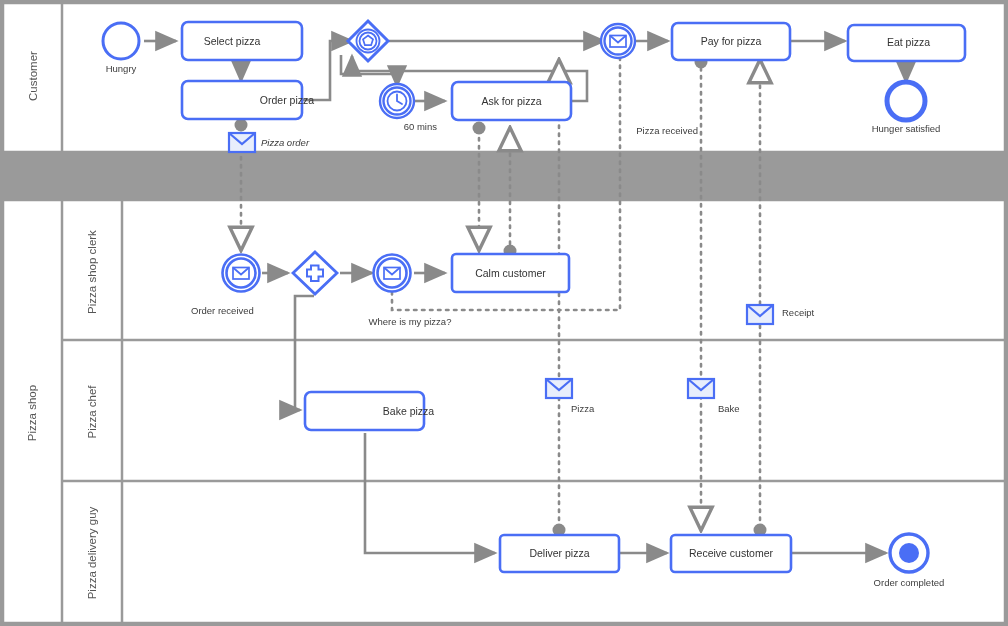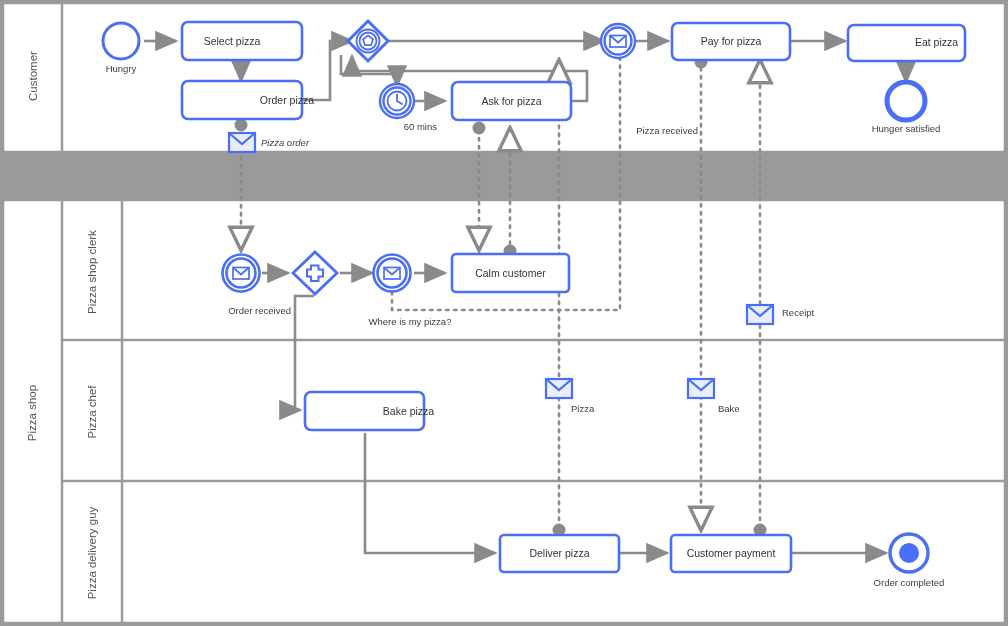--- a/index.html
+++ b/index.html
@@ -179,31 +179,31 @@
   <div class="lane-title" style="left:22px;top:266px;width:140px;text-align:center;transform:rotate(-90deg);">Pizza shop clerk</div>
 
   <div class="lane-title" style="left:22px;top:406px;width:140px;text-align:center;transform:rotate(-90deg);">Pizza chef</div>
 
   <div class="lane-title" style="left:22px;top:547px;width:140px;text-align:center;transform:rotate(-90deg);">Pizza delivery guy</div>
 
   <div class="task-txt" style="left:182px;top:35px;width:100px;">Select pizza</div>
   <div class="task-txt" style="left:182px;top:94px;width:120px;padding-left:45px;">Order pizza</div>
   <div class="task-txt" style="left:452px;top:95px;width:119px;">Ask for pizza</div>
   <div class="task-txt" style="left:672px;top:35px;width:118px;">Pay for pizza</div>
-  <div class="task-txt" style="left:848px;top:36px;width:121px;margin-left:28px;">Eat pizza</div>
+  <div class="task-txt" style="left:848px;top:36px;width:121px;">Eat pizza</div>
   <div class="task-txt" style="left:452px;top:267px;width:117px;">Calm customer</div>
   <div class="task-txt" style="left:305px;top:405px;width:119px;padding-left:44px;">Bake pizza</div>
   <div class="task-txt" style="left:500px;top:547px;width:119px;">Deliver pizza</div>
-  <div class="task-txt" style="left:671px;top:547px;width:120px;">Customer payment</div>
+  <div class="task-txt" style="left:671px;top:547px;width:120px;">Receive customer</div>
 
   <div class="lbl" style="left:81px;top:64px;width:80px;text-align:center;">Hungry</div>
   <div class="lbl" style="left:578px;top:126px;width:120px;text-align:right;">Pizza received</div>
   <div class="lbl" style="left:357px;top:122px;width:80px;text-align:right;">60 mins</div>
   <div class="lbl" style="left:846px;top:124px;width:120px;text-align:center;">Hunger satisfied</div>
-  <div class="lbl" style="left:191px;top:306px;width:100px;text-align:right;">Order received</div>
+  <div class="lbl" style="left:191px;top:306px;width:100px;text-align:left;">Order received</div>
   <div class="lbl" style="left:330px;top:317px;width:160px;text-align:center;">Where is my pizza?</div>
   <div class="lbl" style="left:849px;top:578px;width:120px;text-align:center;">Order completed</div>
 
   <div class="lbl" style="left:261px;top:138px;font-style:italic;">Pizza order</div>
   <div class="lbl" style="left:571px;top:404px;">Pizza</div>
   <div class="lbl" style="left:718px;top:404px;">Bake</div>
   <div class="lbl" style="left:782px;top:308px;">Receipt</div>
 
 </div>
 

